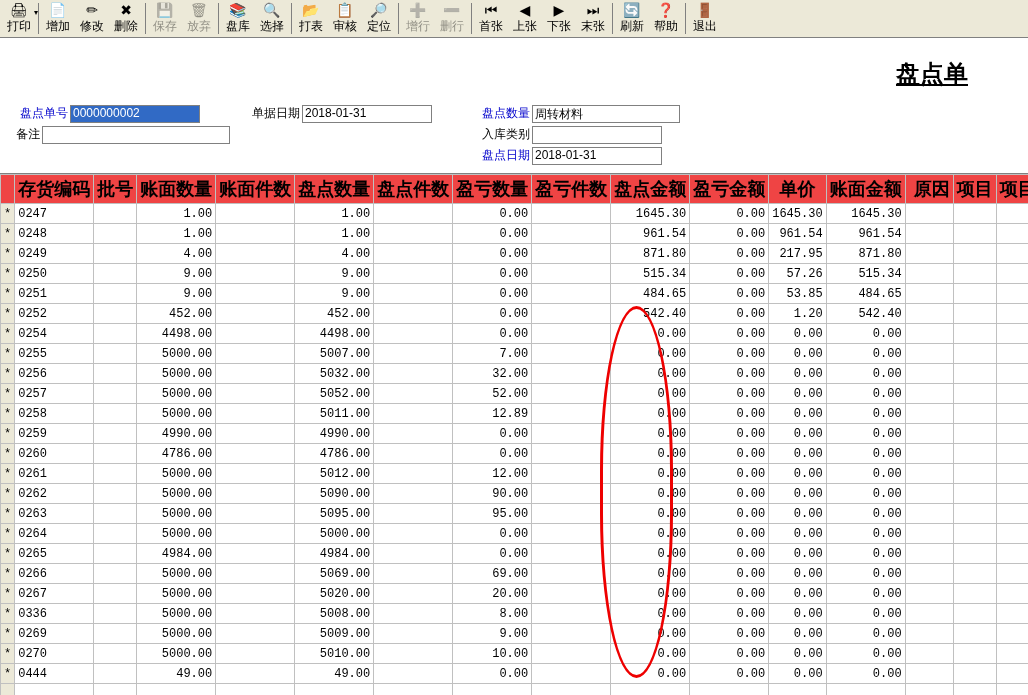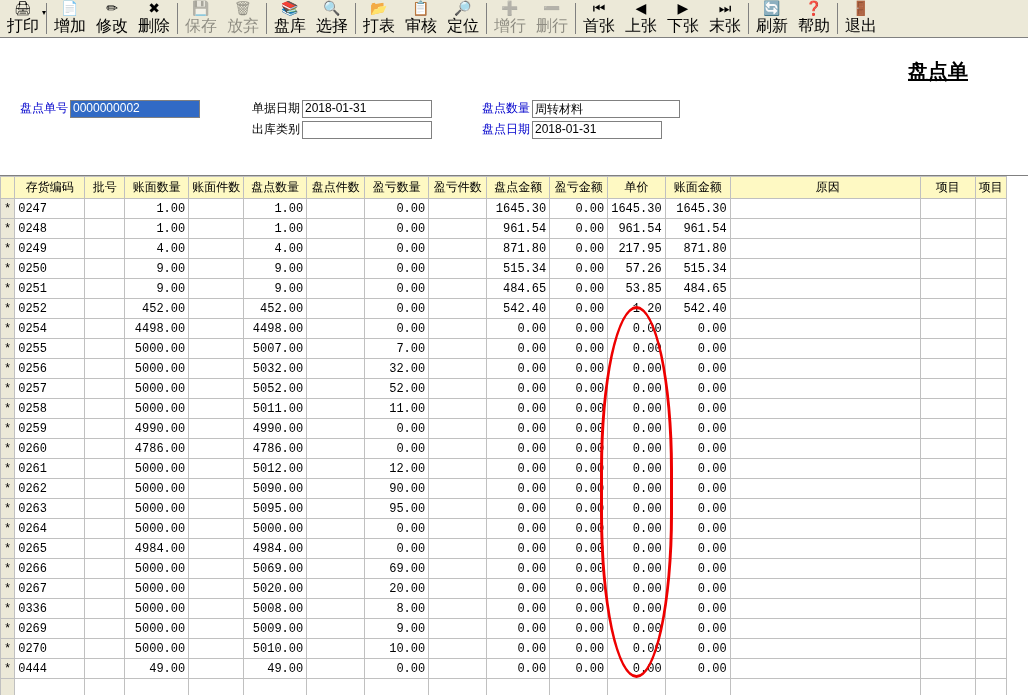--- a/index.html
+++ b/index.html
@@ -24,42 +24,42 @@
     flex-direction: column;
     align-items: center;
     justify-content: center;
     padding: 1px 4px;
     border: 1px solid transparent;
     cursor: pointer;
     min-width: 28px;
     position: relative;
   }
   .toolbar-btn .icon { font-size: 14px; height: 16px; line-height: 16px; }
-  .toolbar-btn .lbl { font-size: 16px; }
+  .toolbar-btn .lbl { font-size: 12px; }
   .toolbar-sep {
     width: 1px;
     background: #808080;
     margin: 2px 2px;
   }
   .dropdown-arrow {
     position: absolute;
     right: -3px;
     top: 6px;
     font-size: 8px;
   }
   .doc-title {
     text-align: right;
     padding: 20px 60px 10px 0;
-    font-size: 20px;
+    font-size: 24px;
     font-weight: bold;
     text-decoration: underline;
   }
   .header-fields {
     display: flex;
-    padding: 4px 10px 15px 10px;
+    padding: 4px 10px 8px 10px;
     gap: 0;
   }
   .field-col { display: flex; flex-direction: column; gap: 2px; }
   .field-row { display: flex; align-items: center; height: 19px; }
   .field-label { text-align: right; padding-right: 2px; display: inline-block; }
   .field-label.blue { color: #0000cc; }
   .field-input {
     border: 1px solid #808080;
     background: #fff;
     height: 18px;
@@ -77,24 +77,24 @@
     table-layout: fixed;
   }
   table.grid th, table.grid td {
     border: 1px solid #c0c0c0;
     padding: 2px 3px;
     height: 20px;
     overflow: hidden;
     white-space: nowrap;
   }
   table.grid th {
-    background: #fef9c3;
-    font-weight: normal;
+    background: #ef4444;
+    font-weight: bold;
     text-align: center;
-    font-size: 12px;
+    font-size: 18px;
   }
   table.grid td { font-family: "Courier New", monospace; font-size: 12px; }
   .rowhdr {
     background: #ece9d8;
     text-align: center;
     width: 14px;
     font-family: "SimSun", sans-serif;
   }
   .num { text-align: right; }
   .txt { text-align: left; }
@@ -204,38 +204,42 @@
 
 <div class="doc-title">盘点单</div>
 
 <div class="header-fields">
 
   <div class="field-col" style="width:220px">
     <div class="field-row">
       <span class="field-label blue" style="width:60px">盘点单号</span>
       <span class="field-input sel" style="width:130px">0000000002</span>
     </div>
+    <div class="field-row">
+      <span class="field-label" style="width:60px">备注</span>
+      <span class="field-input" style="width:355px"></span>
+    </div>
   </div>
 
   <div class="field-col" style="width:220px">
     <div class="field-row">
       <span class="field-label" style="width:72px">单据日期</span>
       <span class="field-input" style="width:130px">2018-01-31</span>
     </div>
-    <div class="field-row">
-      <span class="field-label" style="width:72px">出库类别</span>
-      <span class="field-input" style="width:130px"></span>
-    </div>
     <div class="field-row"></div>
   </div>
 
   <div class="field-col" style="width:250px; margin-left:20px">
     <div class="field-row">
       <span class="field-label blue" style="width:62px">盘点数量</span>
       <span class="field-input" style="width:148px">周转材料</span>
+    </div>
+    <div class="field-row">
+      <span class="field-label" style="width:62px">入库类别</span>
+      <span class="field-input" style="width:130px"></span>
     </div>
     <div class="field-row">
       <span class="field-label blue" style="width:62px">盘点日期</span>
       <span class="field-input" style="width:130px">2018-01-31</span>
     </div>
   </div>
 </div>
 
 <div class="grid-wrap">
   <table class="grid" id="grid">
@@ -441,21 +445,21 @@
           <td class="txt"></td>
         </tr>
         <tr>
           <td class="rowhdr">*</td>
           <td class="txt">0258</td>
           <td class="txt"></td>
           <td class="num">5000.00</td>
           <td class="num"></td>
           <td class="num">5011.00</td>
           <td class="num"></td>
-          <td class="num">11.00</td>
+          <td class="num">12.89</td>
           <td class="num"></td>
           <td class="num">0.00</td>
           <td class="num">0.00</td>
           <td class="num">0.00</td>
           <td class="num">0.00</td>
           <td class="txt"></td>
           <td class="txt"></td>
           <td class="txt"></td>
         </tr>
         <tr>

